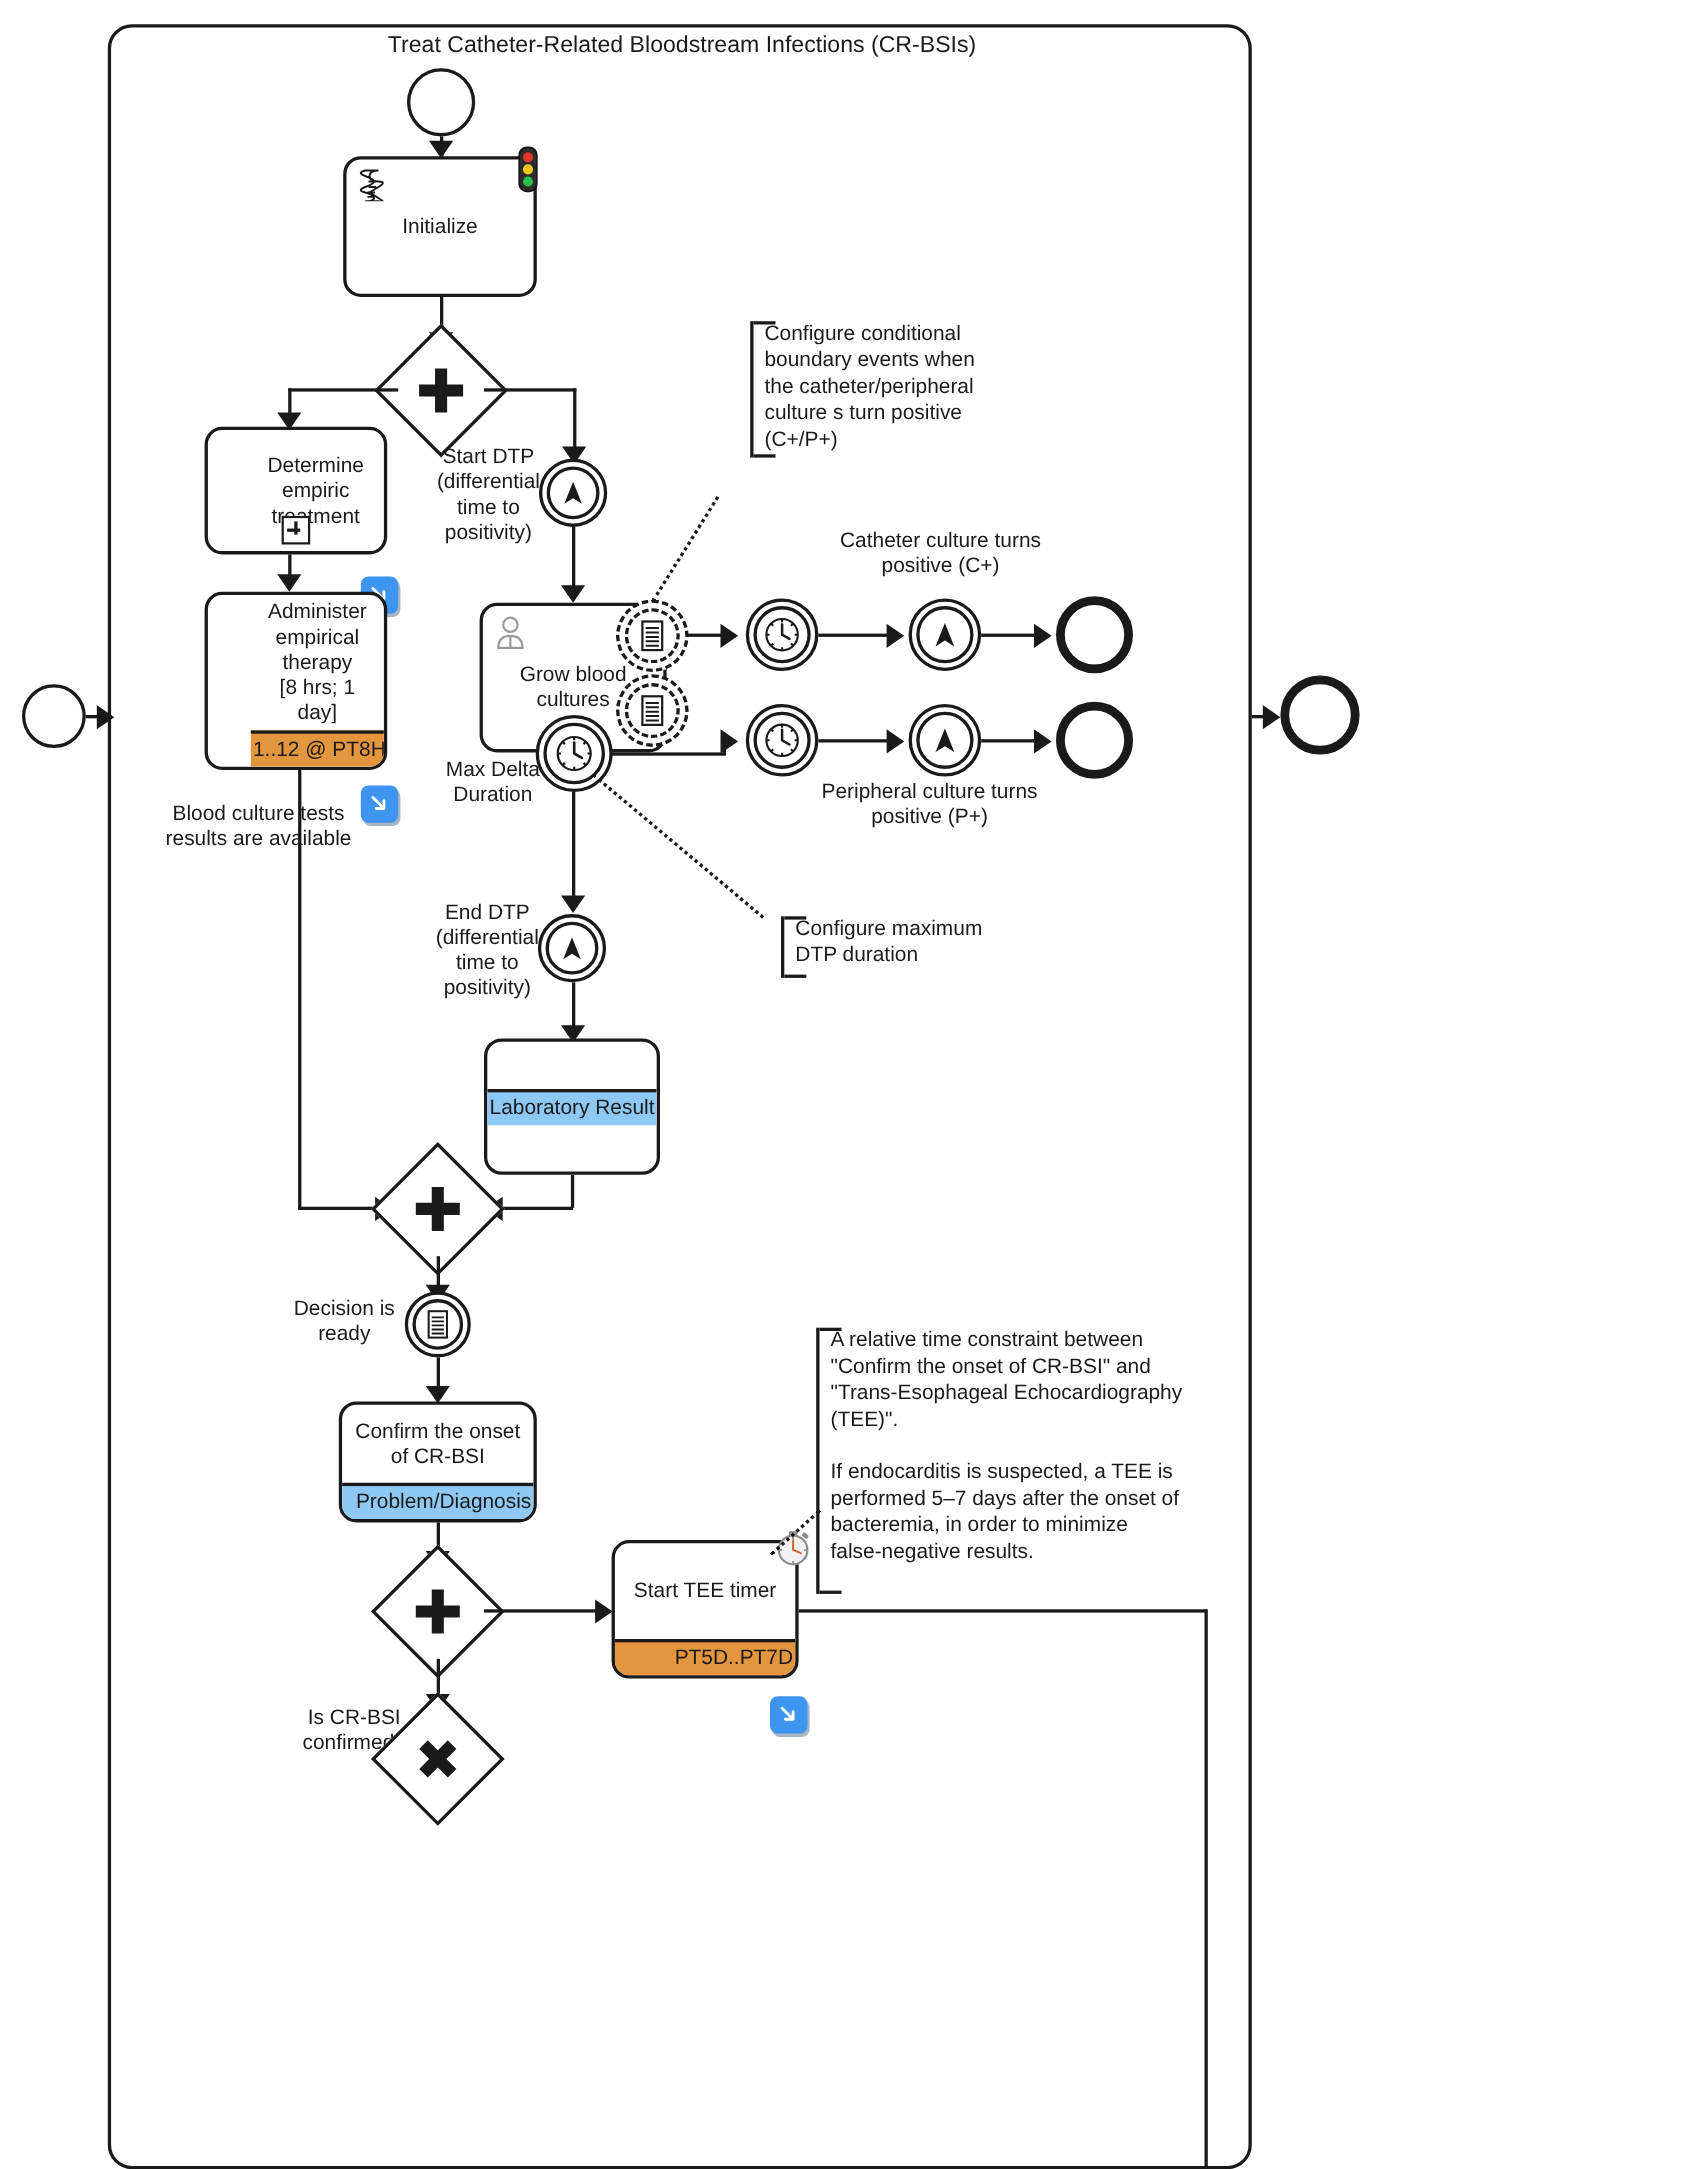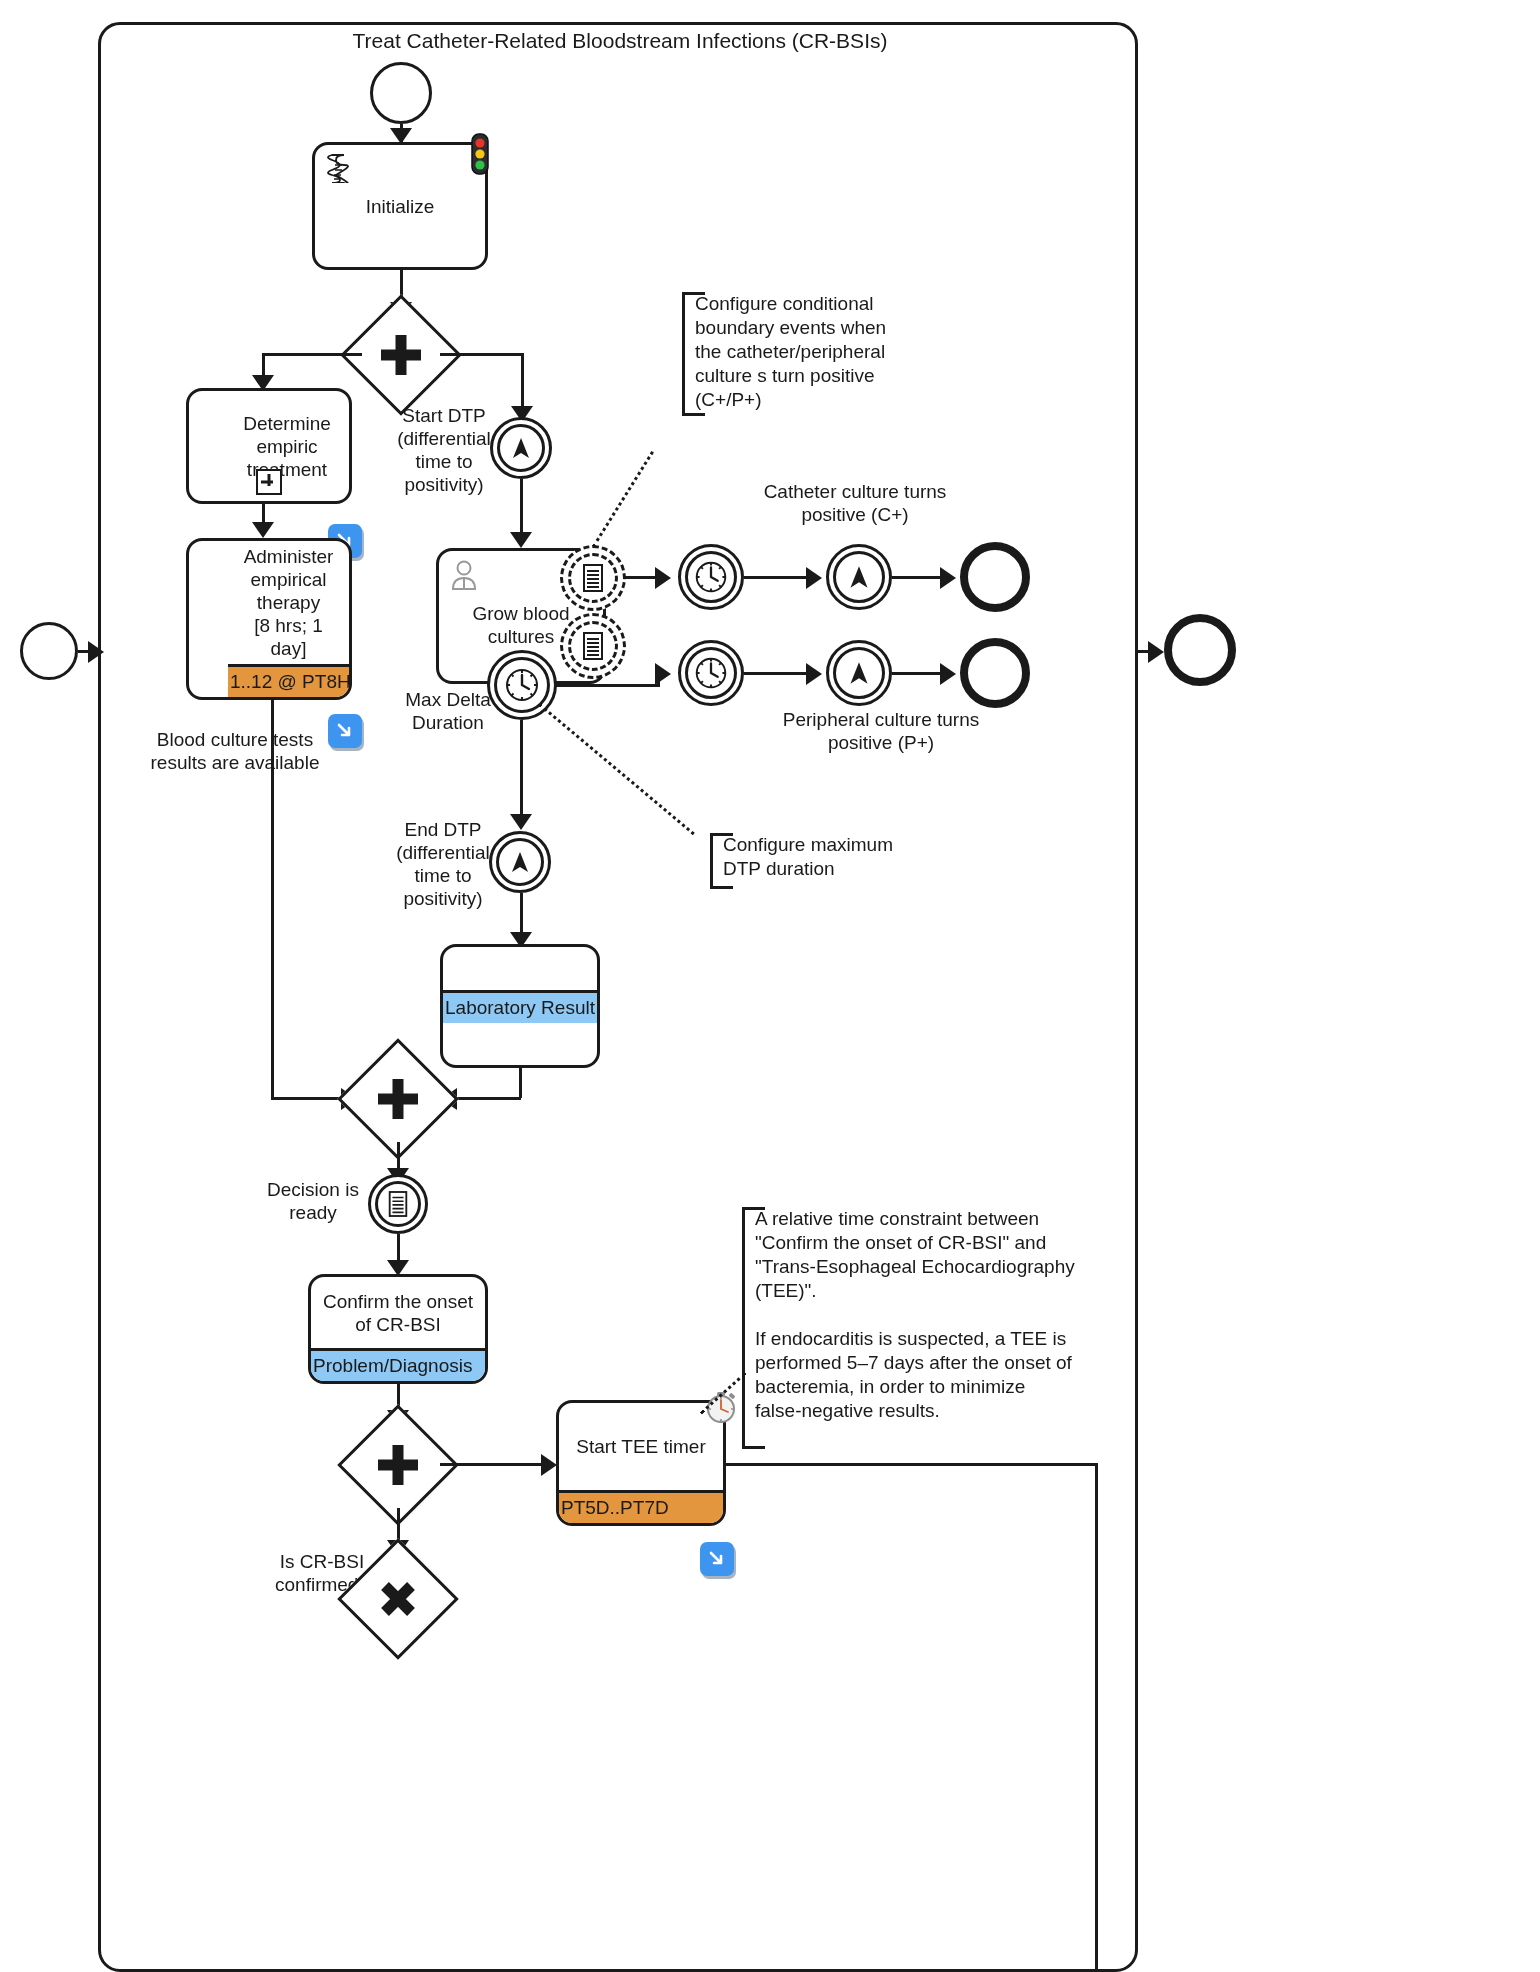--- a/index.html
+++ b/index.html
@@ -27,21 +27,21 @@
   .task{
     position:absolute;border:3px solid #1a1a1a;border-radius:16px;background:#fff;
     box-sizing:border-box;display:flex;flex-direction:column;align-items:stretch;
     justify-content:center;overflow:hidden;
   }
   .task .tname{
     flex:1 1 auto;display:flex;align-items:center;justify-content:center;
     text-align:center;font-size:19px;line-height:23px;padding:4px 6px;white-space:pre-line;
   }
   .task .tband{
-    flex:0 0 auto;text-align:left;font-size:19px;line-height:28px;
+    flex:0 0 auto;text-align:right;font-size:19px;line-height:28px;
     border-top:3px solid #1a1a1a;padding:1px 2px;white-space:nowrap;overflow:hidden;
   }
   .band-blue{background:#8ec9f5;}
   .band-orange{background:#e3963e;}
 
   
   .subplus{
     position:absolute;left:50%;transform:translateX(-50%);
     width:22px;height:22px;border:2px solid #1a1a1a;background:#fff;
   }
@@ -308,21 +308,21 @@
   <div class="ah ah-r" style="left:806px;top:663px;"></div>
 
   <div class="ev ev-inter" style="left:826px;top:640px;width:66px;height:66px;">
     <span class="ring"></span>
     <span class="glyph">
       <svg width="32" height="32" viewBox="0 0 30 30">
         <path d="M15 5 L23 25 L15 20 L7 25 Z" fill="#1a1a1a"></path>
       </svg>
     </span>
   </div>
-  <div class="lbl" style="left:776px;top:708px;width:210px;">Peripheral culture
+  <div class="lbl" style="left:740px;top:708px;width:210px;">Peripheral culture
 turns positive (P+)</div>
   <div class="ln lnh" style="left:892px;top:672px;width:52px;"></div>
   <div class="ah ah-r" style="left:940px;top:663px;"></div>
   <div class="ev ev-end" style="left:960px;top:638px;width:70px;height:70px;"></div>
 
   <div class="anno" style="left:682px;top:292px;width:260px;height:124px;">
     <span class="atxt">Configure conditional
 boundary events when
 the catheter/peripheral
 culture s turn positive

